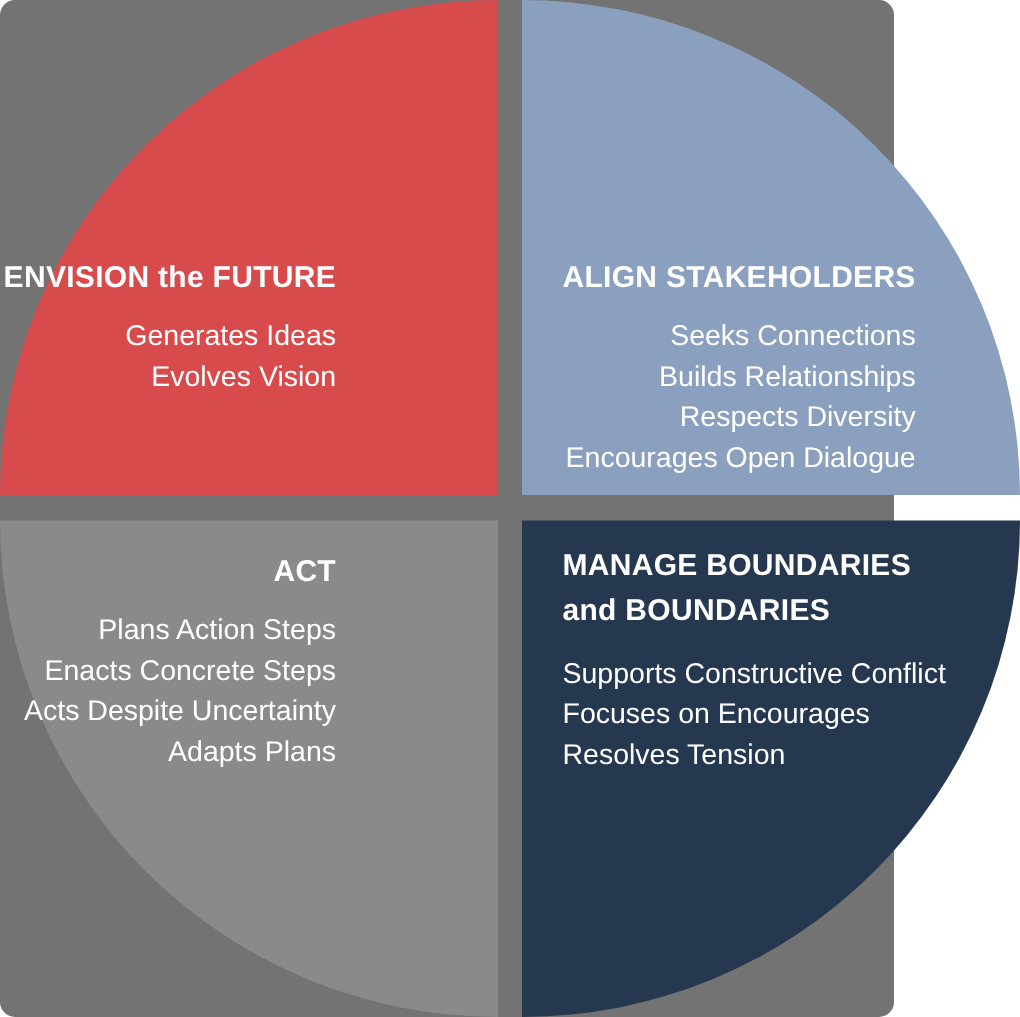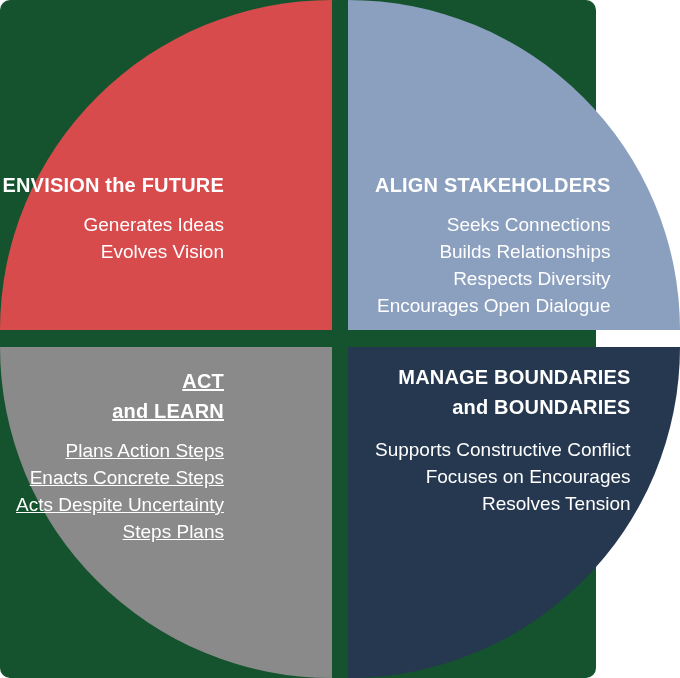--- a/index.html
+++ b/index.html
@@ -5,38 +5,38 @@
   html, body { margin: 0; padding: 0; }
   body {
     width: 680px; height: 678px;
     background: #ffffff;
     font-family: "Liberation Sans", "DejaVu Sans", sans-serif;
     overflow: hidden;
   }
   .diagram {
     position: relative;
     width: 596px; height: 678px;
-    background: #14532d;
+    background: #737373;
     border-radius: 10px;
   }
   
   .quad {
     position: absolute;
     width: 332px; height: 330px;
   }
   .quad.envision { left: 0;    top: 0;    border-top-left-radius: 100%; }
   .quad.align    { left: 348px; top: 0;   border-top-right-radius: 100%; }
   .quad.act      { left: 0;    top: 347px; height: 331px; border-bottom-left-radius: 100%; }
   .quad.manage   { left: 348px; top: 347px; height: 331px; border-bottom-right-radius: 100%; }
 
   
   .quad-text { position: absolute; margin: 0; }
   .quad-text.envision { right: 372px; top: 170px; text-align: right; }
   .quad-text.align    { left: 375px;  top: 170px; text-align: right;  }
-  .quad-text.act      { right: 372px; top: 366px; text-align: right; text-decoration: underline; }
+  .quad-text.act      { right: 372px; top: 366px; text-align: right; }
   .quad-text.manage   { left: 375px;  top: 362px; text-align: left;  }
 
   .q-title {
     margin: 0; padding: 0;
     font-size: 20px; font-weight: bold;
     line-height: 30px; letter-spacing: 0.2px;
     white-space: nowrap;
   }
   .q-title .t-line { display: block; }
 
@@ -77,31 +77,30 @@
       <li>Seeks Connections</li>
       <li>Builds Relationships</li>
       <li>Respects Diversity</li>
       <li>Encourages Open Dialogue</li>
     </ul>
   </section>
 
   <section class="quad-text act" style="color: rgb(255, 255, 255);">
     <h2 class="q-title">
       <span class="t-line">ACT</span>
-      <span class="t-line">and LEARN</span>
     </h2>
     <ul class="q-items">
       <li>Plans Action Steps</li>
       <li>Enacts Concrete Steps</li>
       <li>Acts Despite Uncertainty</li>
-      <li>Steps Plans</li>
+      <li>Adapts Plans</li>
     </ul>
   </section>
 
-  <section class="quad-text manage" style="color: rgb(255, 255, 255); text-align: right;">
+  <section class="quad-text manage" style="color: rgb(255, 255, 255);">
     <h2 class="q-title">
       <span class="t-line">MANAGE BOUNDARIES</span>
       <span class="t-line">and BOUNDARIES</span>
     </h2>
     <ul class="q-items">
       <li>Supports Constructive Conflict</li>
       <li>Focuses on Encourages</li>
       <li>Resolves Tension</li>
     </ul>
   </section>

